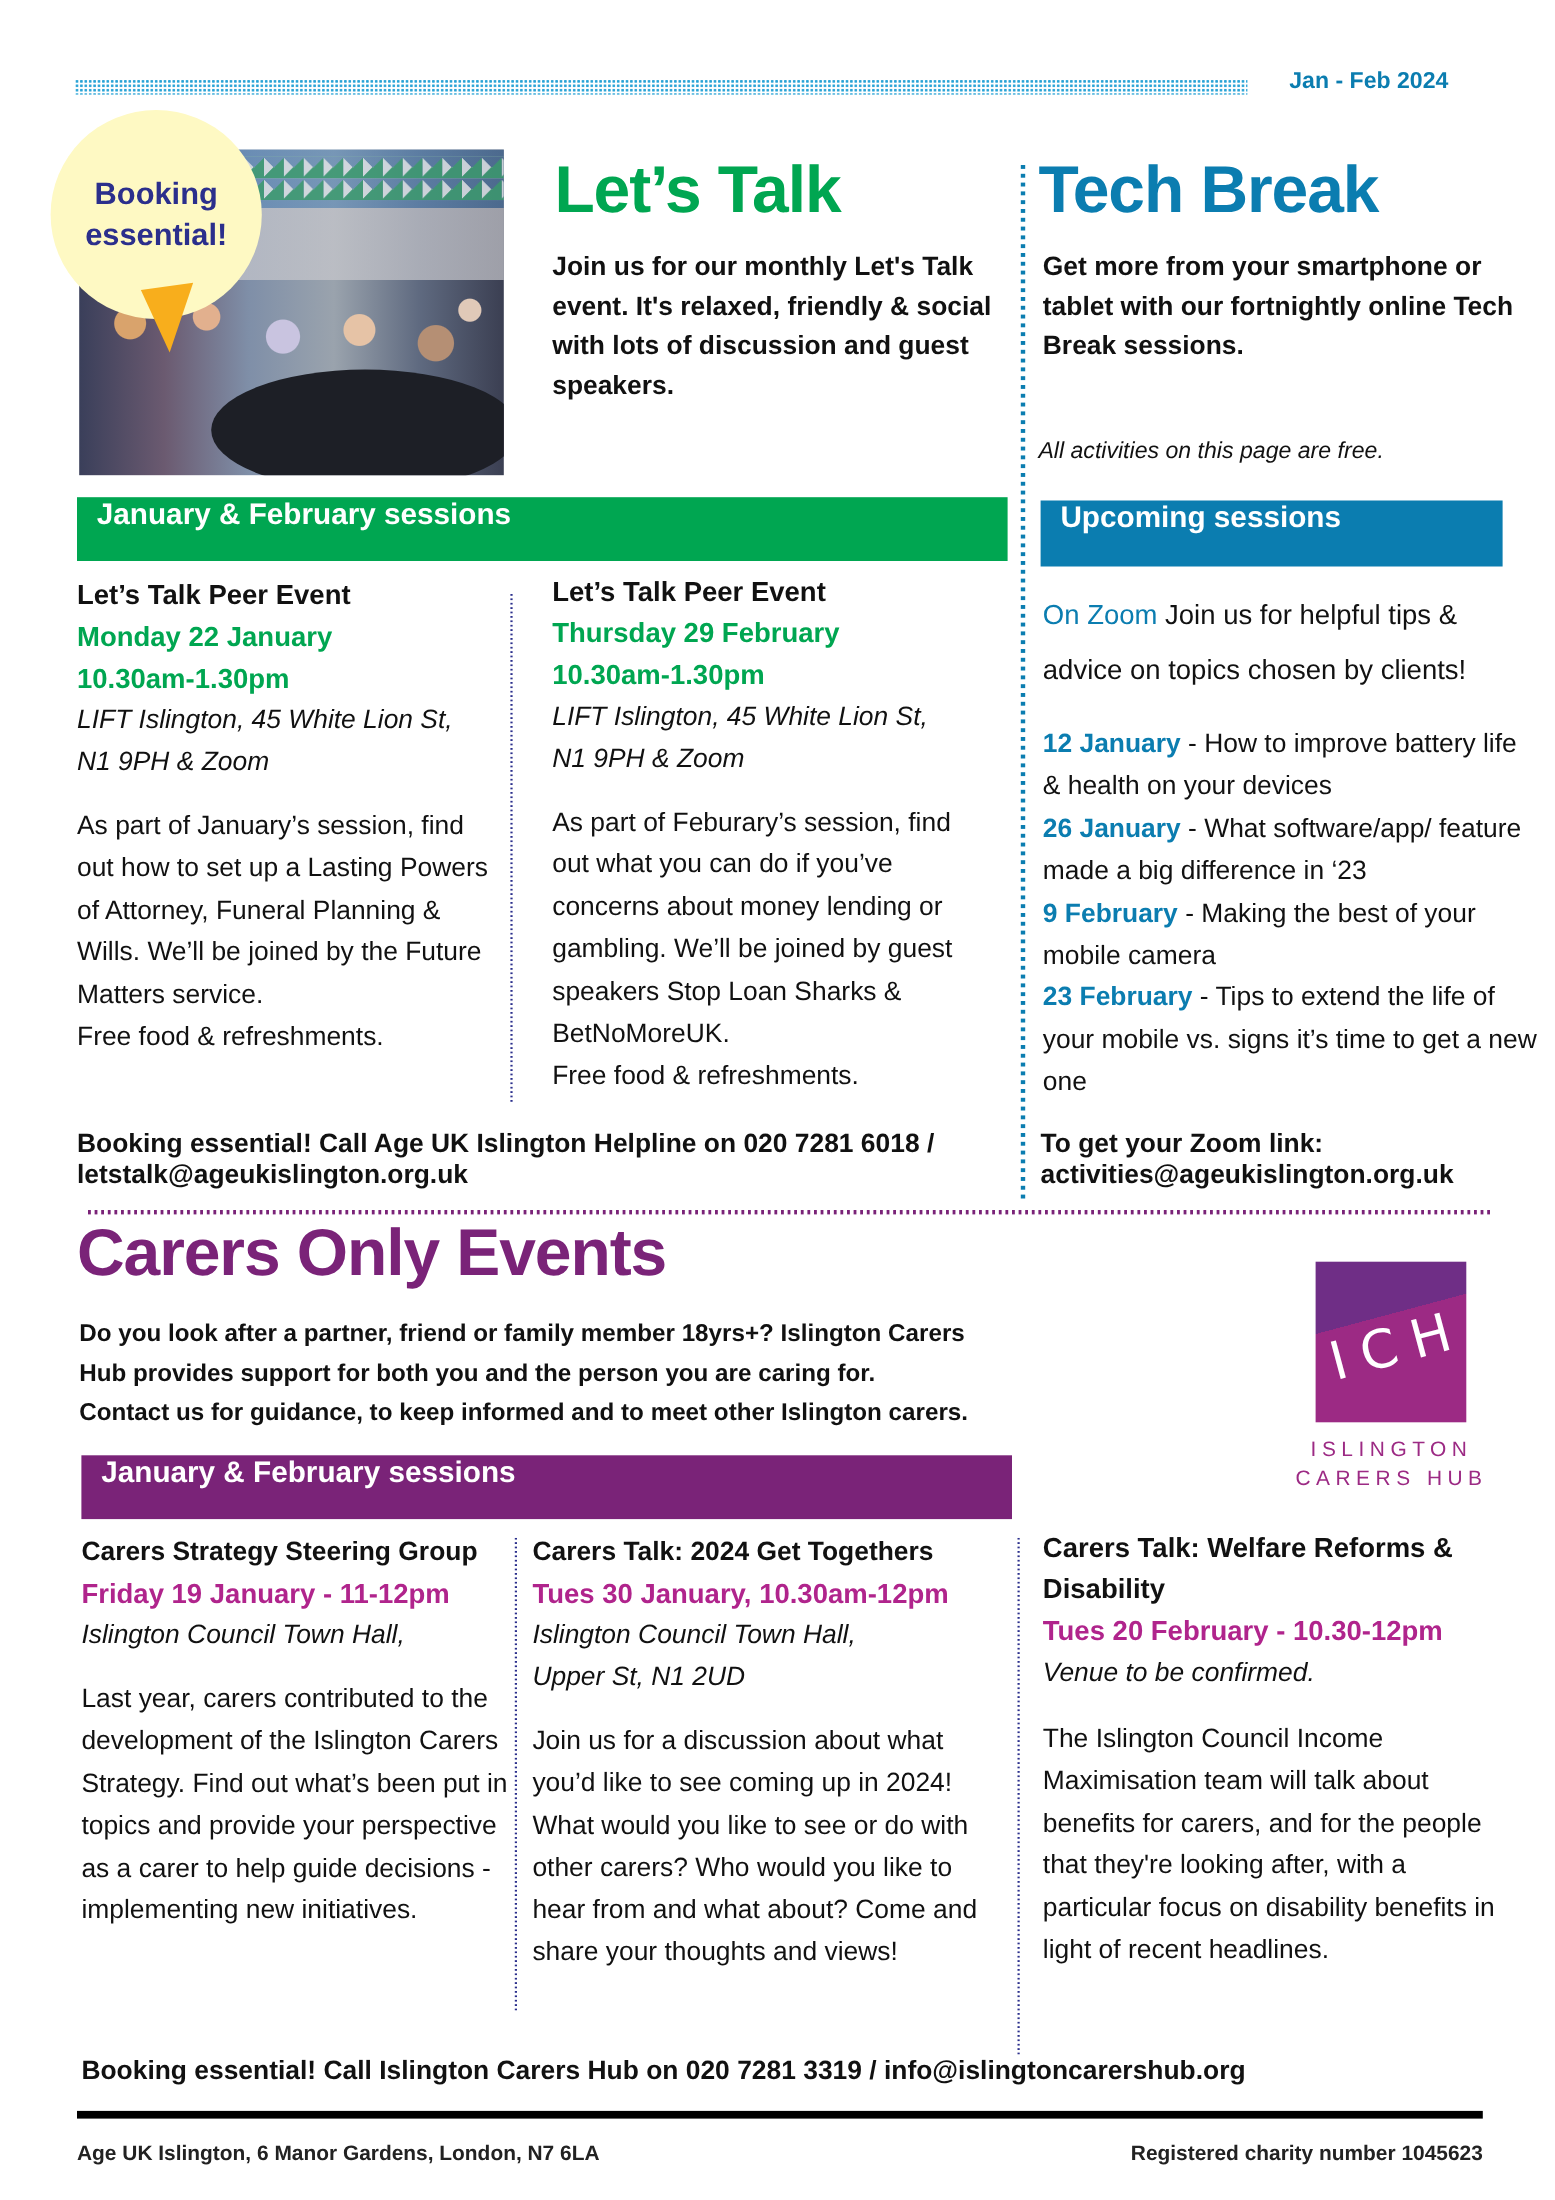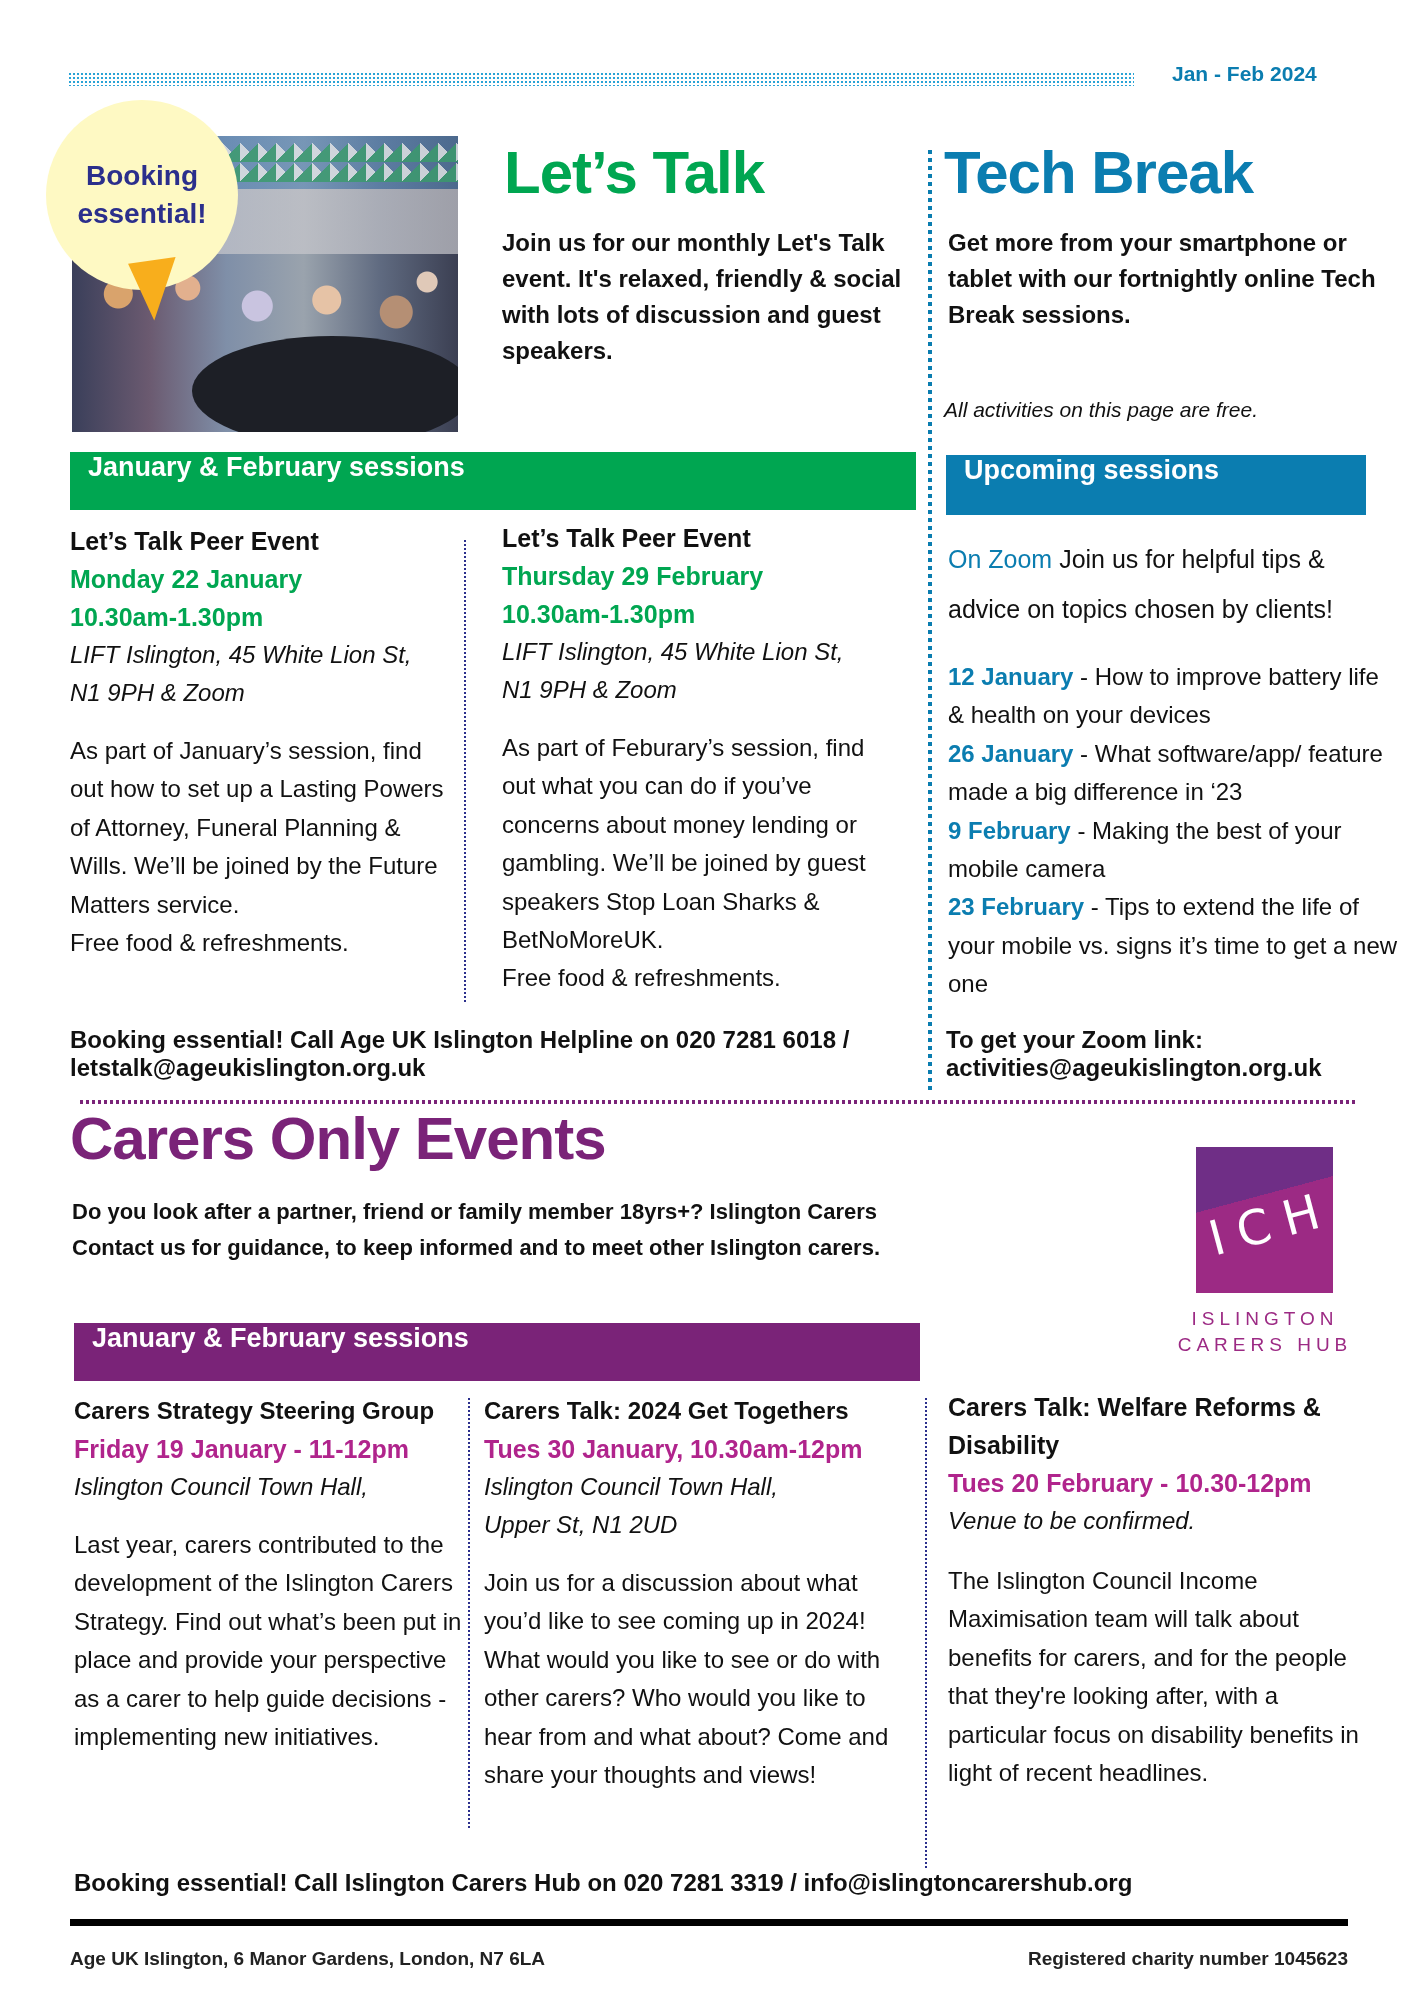--- a/index.html
+++ b/index.html
@@ -199,20 +199,21 @@
 </div>
 <div class="abs tb-zoom">
   <div>To get your Zoom link:</div>
   <div>activities@ageukislington.org.uk</div>
 </div>
 
 <div class="abs h-dots-purple"></div>
 <div class="abs h-purple">Carers Only Events</div>
 <div class="abs carers-intro">
   <div>Do you look after a partner, friend or family member 18yrs+? Islington Carers</div>
+  <div>Hub provides support for both you and the person you are caring for.</div>
   <div>Contact us for guidance, to keep informed and to meet other Islington carers.</div>
 </div>
 
 <div class="abs logo-box">
   <span>ICH</span>
 </div>
 <div class="abs logo-text">
   <div>ISLINGTON</div>
   <div>CARERS HUB</div>
 </div>
@@ -221,21 +222,21 @@
   <span>January &amp; February sessions</span>
 </div>
 
 <div class="abs col-sep sep-c1"></div>
 <div class="abs col-sep sep-c2"></div>
 
 <div class="abs c-col1">
   <div class="ev-title">Carers Strategy Steering Group</div>
   <div class="ev-date purple-t">Friday 19 January - 11-12pm</div>
   <div class="ev-venue">Islington Council Town Hall,</div>
-  <div class="ev-body">Last year, carers contributed to the development of the Islington Carers Strategy. Find out what’s been put in place and provide your perspective as a carer to help guide decisions - implementing new initiatives.</div>
+  <div class="ev-body">Last year, carers contributed to the development of the Islington Carers Strategy. Find out what’s been put in topics and provide your perspective as a carer to help guide decisions - implementing new initiatives.</div>
 </div>
 
 <div class="abs c-col2">
   <div class="ev-title">Carers Talk: 2024 Get Togethers</div>
   <div class="ev-date purple-t">Tues 30 January, 10.30am-12pm</div>
   <div class="ev-venue">Islington Council Town Hall,</div>
   <div class="ev-venue">Upper St, N1 2UD</div>
   <div class="ev-body">Join us for a discussion about what you’d like to see coming up in 2024!  What would you like to see or do with other carers?  Who would you like to hear from and what about?  Come and share your thoughts and views!</div>
 </div>
 

